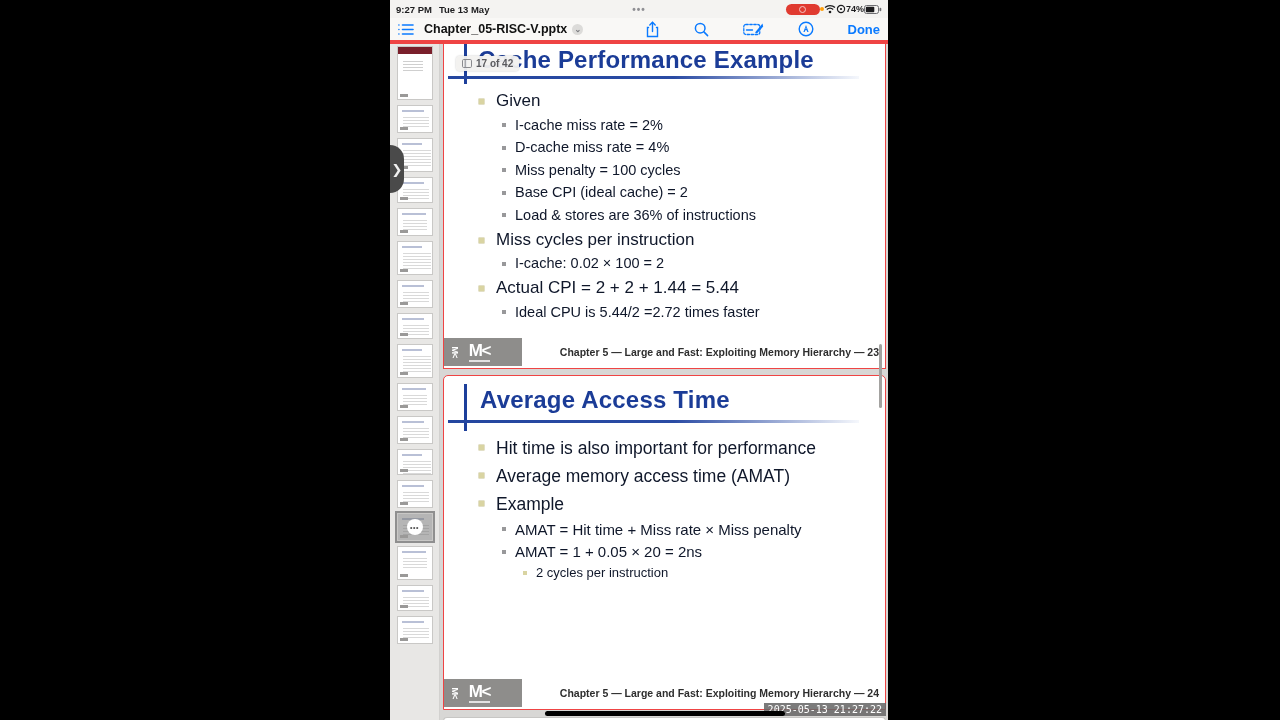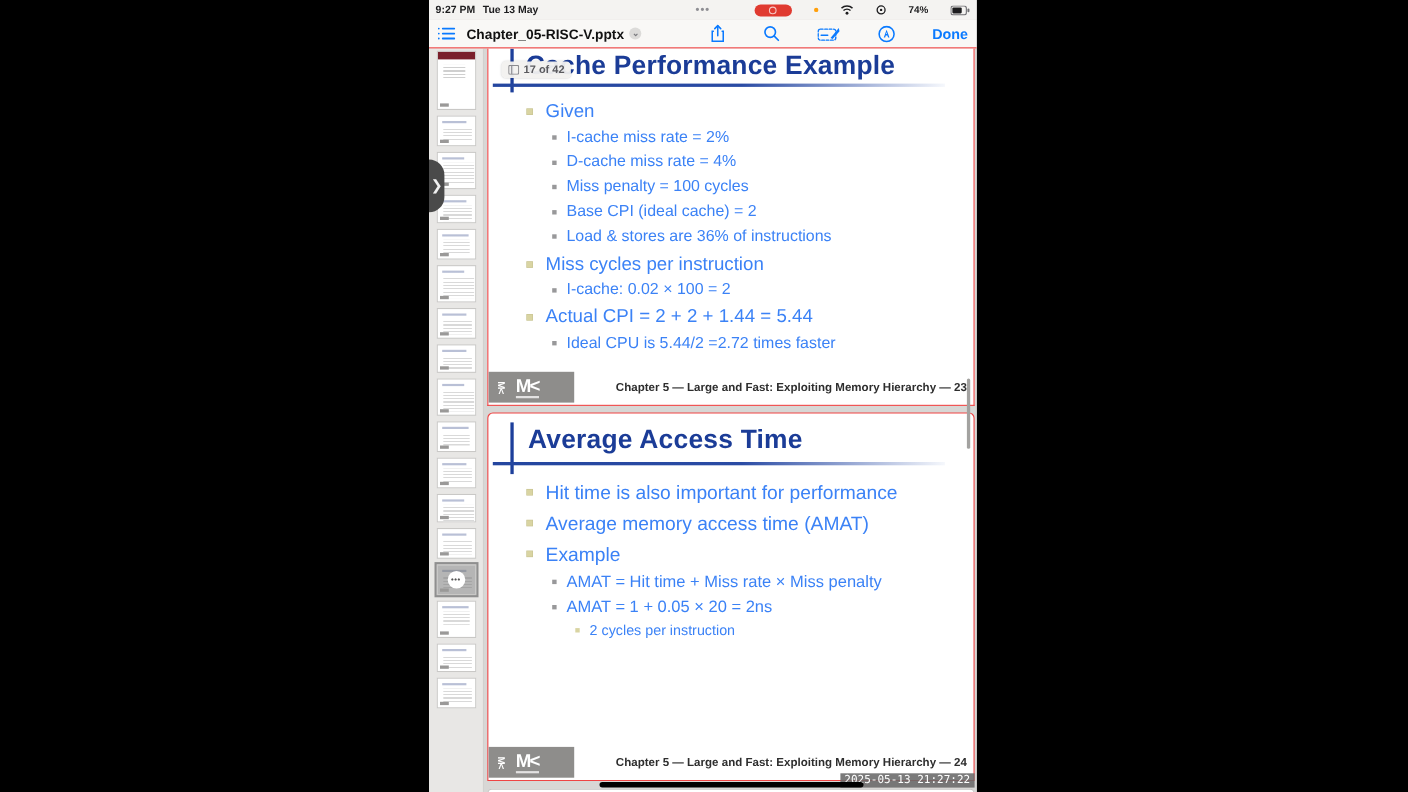--- a/index.html
+++ b/index.html
@@ -10,31 +10,31 @@
             background:#d8d7d5; overflow:hidden; }
 
   
   .statusbar { position:absolute; top:0; left:0; right:0; height:18px; background:#f4f3f1;
                display:flex; align-items:center; padding:0 6px; font-size:9.5px; font-weight:700;
                color:#1c1c1e; z-index:30; }
   .sb-left { display:flex; gap:7px; align-items:center; }
   .sb-date { color:#1c1c1e; }
   .sb-dots { position:absolute; left:50%; transform:translateX(-50%); color:#8e8e93;
              font-size:10px; letter-spacing:1px; font-weight:800; }
-  .sb-right { margin-left:auto; display:flex; align-items:center; gap:20px; }
+  .sb-right { margin-left:auto; display:flex; align-items:center; gap:0; }
   .rec-pill { width:34px; height:11px; border-radius:6px; background:#e03a30; display:flex;
               align-items:center; justify-content:center; }
   .rec-dot { width:7px; height:7px; border:1.4px solid #f6c5c2; border-radius:50%;
              background:#e03a30; }
   .mic-dot { width:4px; height:4px; border-radius:50%; background:#ff9f0a; }
   .pct { font-size:9px; font-weight:600; }
 
   
   .toolbar { position:absolute; top:18px; left:0; right:0; height:26px; background:#f9f8f6;
-             border-bottom:1px solid #ef4444; display:flex; align-items:center; padding:0 8px;
+             border-bottom:4px solid #ef4444; display:flex; align-items:center; padding:0 8px;
              z-index:30; }
   .doc-title { font-size:12.5px; font-weight:700; color:#111; margin-left:10px; }
   .title-chev { width:11px; height:11px; border-radius:50%; background:#dcdbd9; color:#7a7a7e;
                 font-size:8px; display:flex; align-items:center; justify-content:center;
                 margin-left:5px; font-weight:700; }
   .tb-right { margin-left:auto; display:flex; align-items:center; gap:34px; }
   .done { color:#0a7aff; font-size:13px; font-weight:700; }
   .tbicon { display:flex; align-items:center; }
 
   
@@ -90,21 +90,21 @@
   .s1 .slide-title { font-size:24px; padding:2px 0 0 34px; }
   .s2 .slide-title { font-size:24px; padding:10px 0 0 36px; }
   .t-line { position:absolute; left:4px; right:26px; height:3px;
             background:linear-gradient(to right, #24469f 0%, #2a4ba4 55%, rgba(190,205,235,0.15) 100%); }
   .s1 .t-line { top:32px; }
   .s2 .t-line { top:44px; }
 
   .bullets { position:absolute; left:0; right:8px; }
   .s1 .bullets { top:44px; }
   .s2 .bullets { top:58px; }
-  .b { position:relative; color:#3b82f6; }
+  .b { position:relative; color:#0f172a; }
   .b1 { font-size:17px; padding:3px 0 3px 52px; line-height:20px; }
   .b2 { font-size:14.5px; padding:2.5px 0 2.5px 71px; line-height:17.5px; }
   .b3 { font-size:13px; padding:2px 0 2px 92px; line-height:16px; }
   .s2 .b1 { font-size:17.5px; padding-top:4px; padding-bottom:4px; }
   .s2 .b2 { font-size:15px; }
   .b::before { content:""; position:absolute; }
   .b1::before { width:5px; height:5px; background:#d9d4a2; left:35px; top:11px; box-shadow:0 0 0 .5px #c5c08d; }
   .b2::before { width:4px; height:4px; background:#98989a; left:58px; top:9px; }
   .b3::before { width:4px; height:4px; background:#d9d4a2; left:79px; top:8px; }
 

